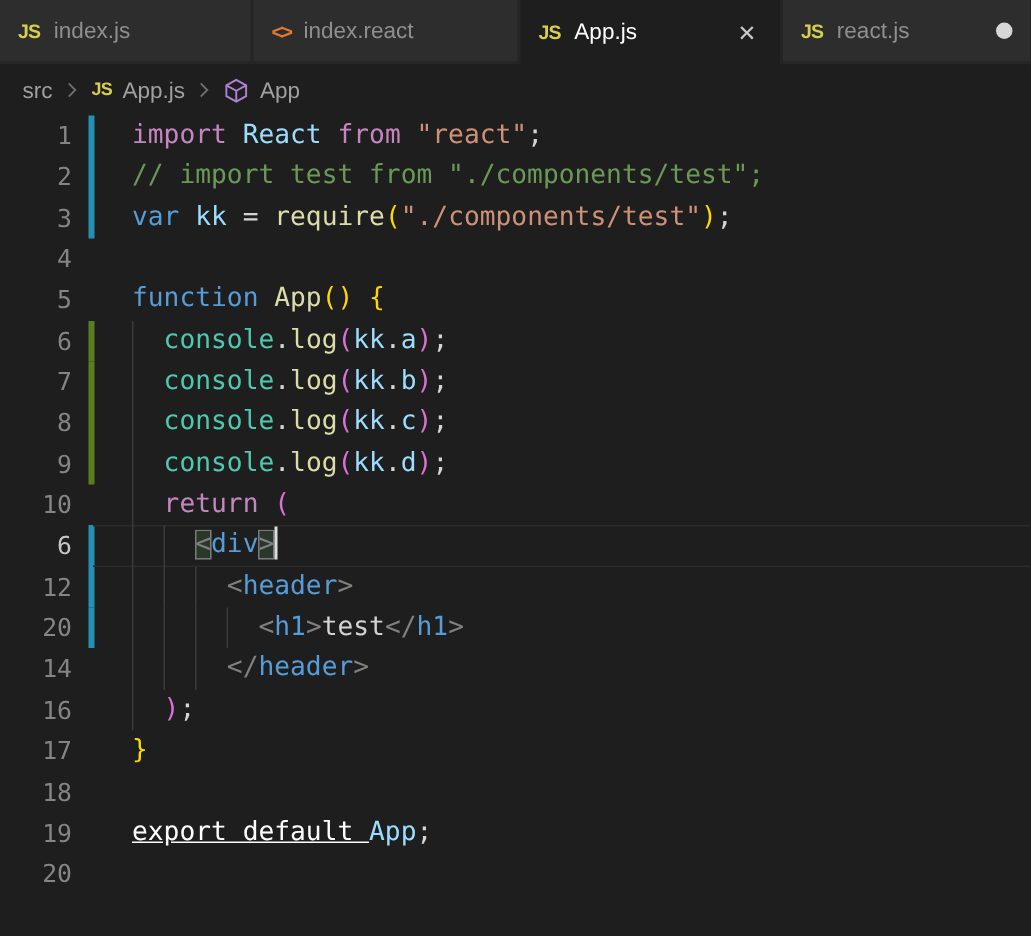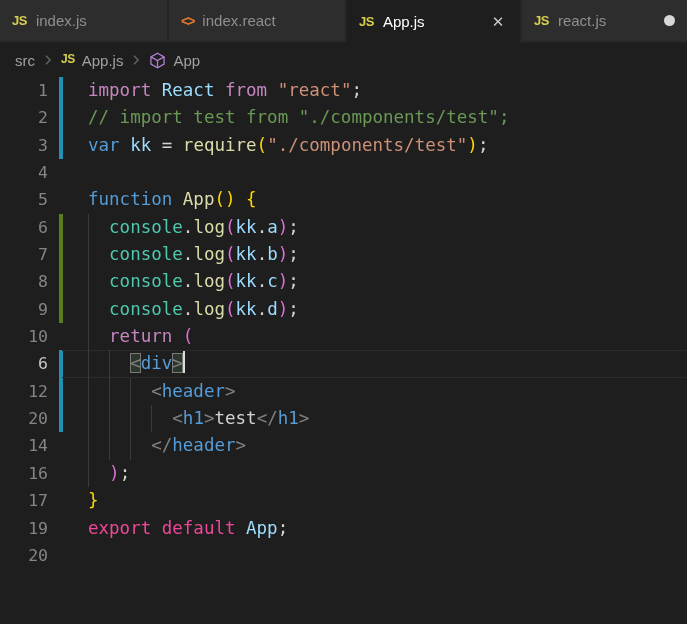--- a/index.html
+++ b/index.html
@@ -170,20 +170,24 @@
     </div>
     <div class="line">
       <div class="ln">16</div>
       <div class="body"><span class="guide" style="left: 26px;"></span><span class="code"><span style="color: rgb(212, 212, 212);">  </span><span style="color: rgb(218, 112, 214);">)</span><span style="color: rgb(212, 212, 212);">;</span></span></div>
     </div>
     <div class="line">
       <div class="ln">17</div>
       <div class="body"><span class="code"><span style="color: rgb(255, 215, 0);">}</span></span></div>
     </div>
     <div class="line">
+      <div class="ln">18</div>
+      <div class="body"><span class="code"></span></div>
+    </div>
+    <div class="line">
       <div class="ln">19</div>
-      <div class="body"><span class="code"><span style="color: #ec4899;">export default </span><span style="color: rgb(156, 220, 254);">App</span><span style="color: rgb(212, 212, 212);">;</span></span></div>
+      <div class="body"><span class="code"><span style="color: #ffffff; text-decoration: underline;">export default </span><span style="color: rgb(156, 220, 254);">App</span><span style="color: rgb(212, 212, 212);">;</span></span></div>
     </div>
     <div class="line">
       <div class="ln">20</div>
       <div class="body"><span class="code"></span></div>
     </div>
   </div>
 
 </body></html>

